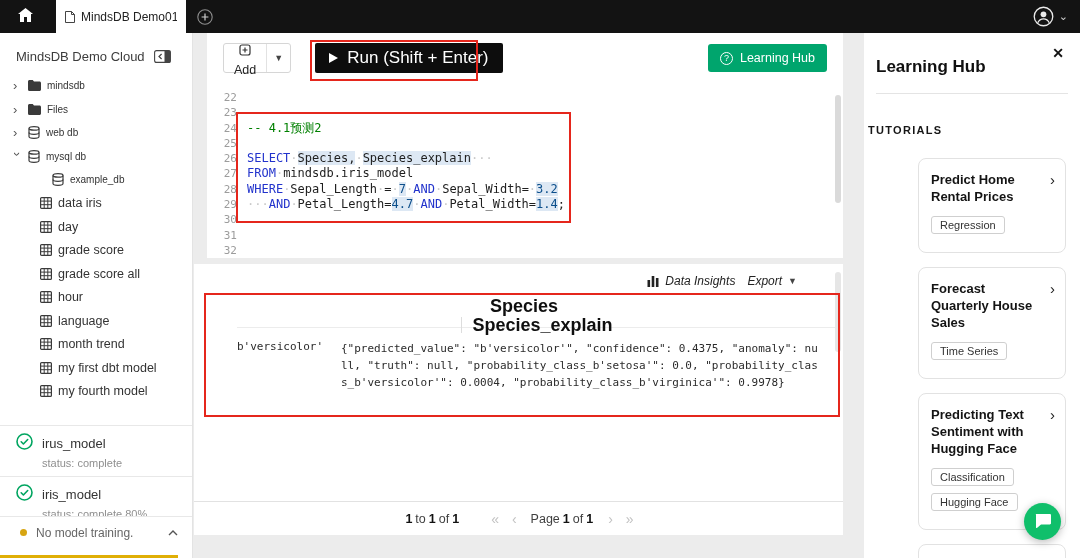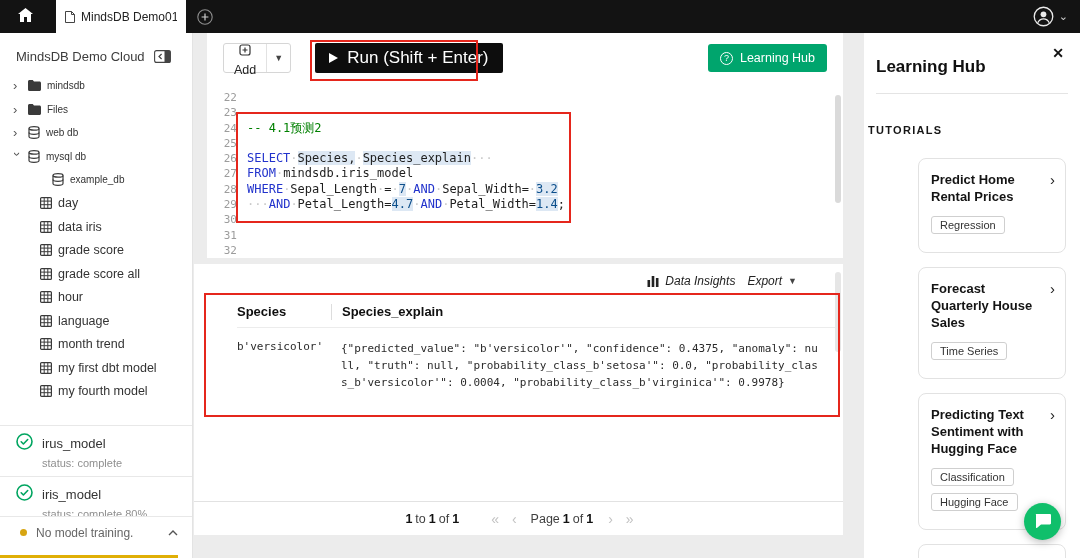--- a/index.html
+++ b/index.html
@@ -59,21 +59,21 @@
   .tk-n { background:#dde8f4; color:#0d4f8b; }
   .tk-w { color:#c9c9c9; }
   .vscroll { position:absolute; right:2px; top:62px; width:6px; height:108px; border-radius:3px; background:#dadada; }
 
   
   .results-card { position:absolute; left:194px; top:264px; width:649px; height:271px; background:#fff; }
   .rc-toolbar { display:flex; justify-content:flex-end; align-items:flex-end; gap:12px; padding:10px 46px 0 0; font-size:12px; color:#222;font-style:italic; }
   .rc-tool { display:flex; align-items:center; gap:6px; cursor:pointer; }
   .export-caret { font-size:9px; color:#444; }
   .rtable { margin:8px 0 0 43px; width:600px; }
-  .rhead { display:flex; align-items:center; height:32px; border-bottom:1px solid #ececec; font-size:13px; font-weight:bold; color:#0f0f0f; }
+  .rhead { display:flex; align-items:center; height:32px; border-bottom:1px solid #ececec; font-size:18px; font-weight:bold; color:#0f0f0f;flex-direction:column; }
   .rhead .c0 { width:94px; flex:none; }
   .rhead .c1 { border-left:1px solid #ddd; padding-left:10px; line-height:16px; }
   .rrow { display:flex; padding-top:12px; font-family:"DejaVu Sans Mono", monospace; font-size:11px; color:#2b2b2b; }
   .rrow .c0 { width:94px; flex:none; }
   .rrow .c1 { width:492px; padding-left:10px; word-break:break-all; line-height:17px; }
   .rscroll { position:absolute; right:2px; top:8px; width:6px; height:80px; background:#e6e6e6; border-radius:3px; }
   .rc-footer { position:absolute; bottom:0; left:0; right:0; height:34px; border-top:1px solid #e2e2e2; display:flex; align-items:center; justify-content:center; font-size:12.5px; color:#3f3f3f; background:#fff; }
   .pg-summary b, .pg-page b { color:#111; margin:0 2px; }
   .pg-summary span, .pg-page span { margin:0 1px; }
   .pg-group { display:flex; align-items:center; gap:13px; margin-left:30px; }
@@ -201,30 +201,30 @@
           </span>
           <span class="tree-label">example_db</span>
         </div>
         <div class="tree-item lvl2">
           <span class="tree-icon">
             <svg width="12" height="12" viewBox="0 0 12 12">
               <rect x=".6" y=".6" width="10.8" height="10.8" rx="1" fill="none" stroke="#3a3a3a" stroke-width="1.2"></rect>
               <path d="M.6 4.1h10.8M.6 7.7h10.8M4.2.6v10.8M7.8.6v10.8" stroke="#3a3a3a" stroke-width="1"></path>
             </svg>
           </span>
+          <span class="tree-label">data iris</span>
+        </div>
+        <div class="tree-item lvl2">
+          <span class="tree-icon">
+            <svg width="12" height="12" viewBox="0 0 12 12">
+              <rect x=".6" y=".6" width="10.8" height="10.8" rx="1" fill="none" stroke="#3a3a3a" stroke-width="1.2"></rect>
+              <path d="M.6 4.1h10.8M.6 7.7h10.8M4.2.6v10.8M7.8.6v10.8" stroke="#3a3a3a" stroke-width="1"></path>
+            </svg>
+          </span>
           <span class="tree-label">day</span>
-        </div>
-        <div class="tree-item lvl2">
-          <span class="tree-icon">
-            <svg width="12" height="12" viewBox="0 0 12 12">
-              <rect x=".6" y=".6" width="10.8" height="10.8" rx="1" fill="none" stroke="#3a3a3a" stroke-width="1.2"></rect>
-              <path d="M.6 4.1h10.8M.6 7.7h10.8M4.2.6v10.8M7.8.6v10.8" stroke="#3a3a3a" stroke-width="1"></path>
-            </svg>
-          </span>
-          <span class="tree-label">data iris</span>
         </div>
         <div class="tree-item lvl2">
           <span class="tree-icon">
             <svg width="12" height="12" viewBox="0 0 12 12">
               <rect x=".6" y=".6" width="10.8" height="10.8" rx="1" fill="none" stroke="#3a3a3a" stroke-width="1.2"></rect>
               <path d="M.6 4.1h10.8M.6 7.7h10.8M4.2.6v10.8M7.8.6v10.8" stroke="#3a3a3a" stroke-width="1"></path>
             </svg>
           </span>
           <span class="tree-label">grade score</span>
         </div>

